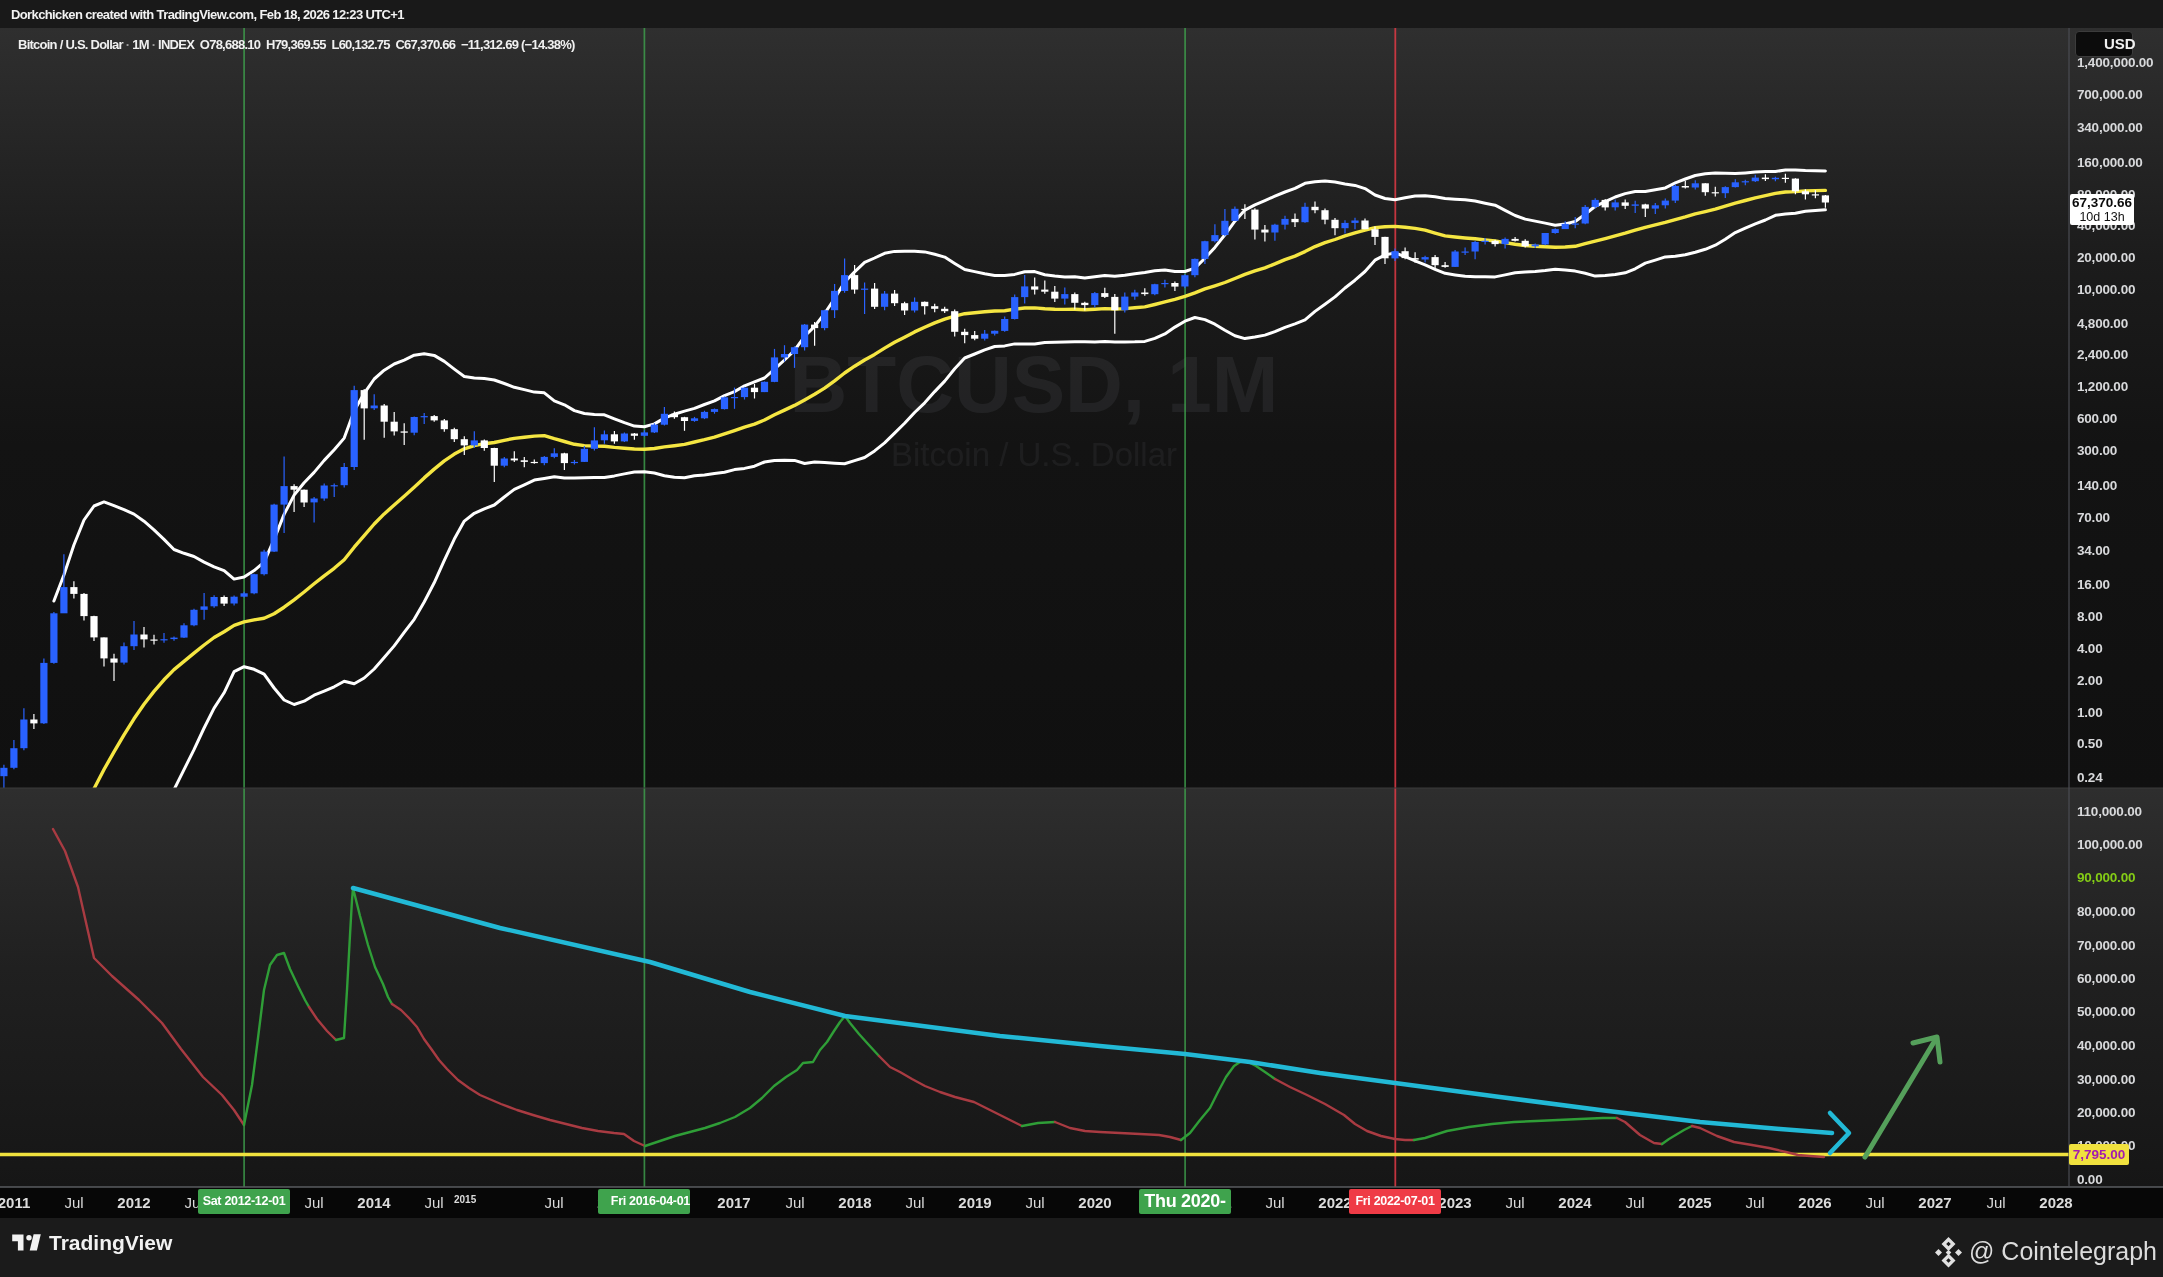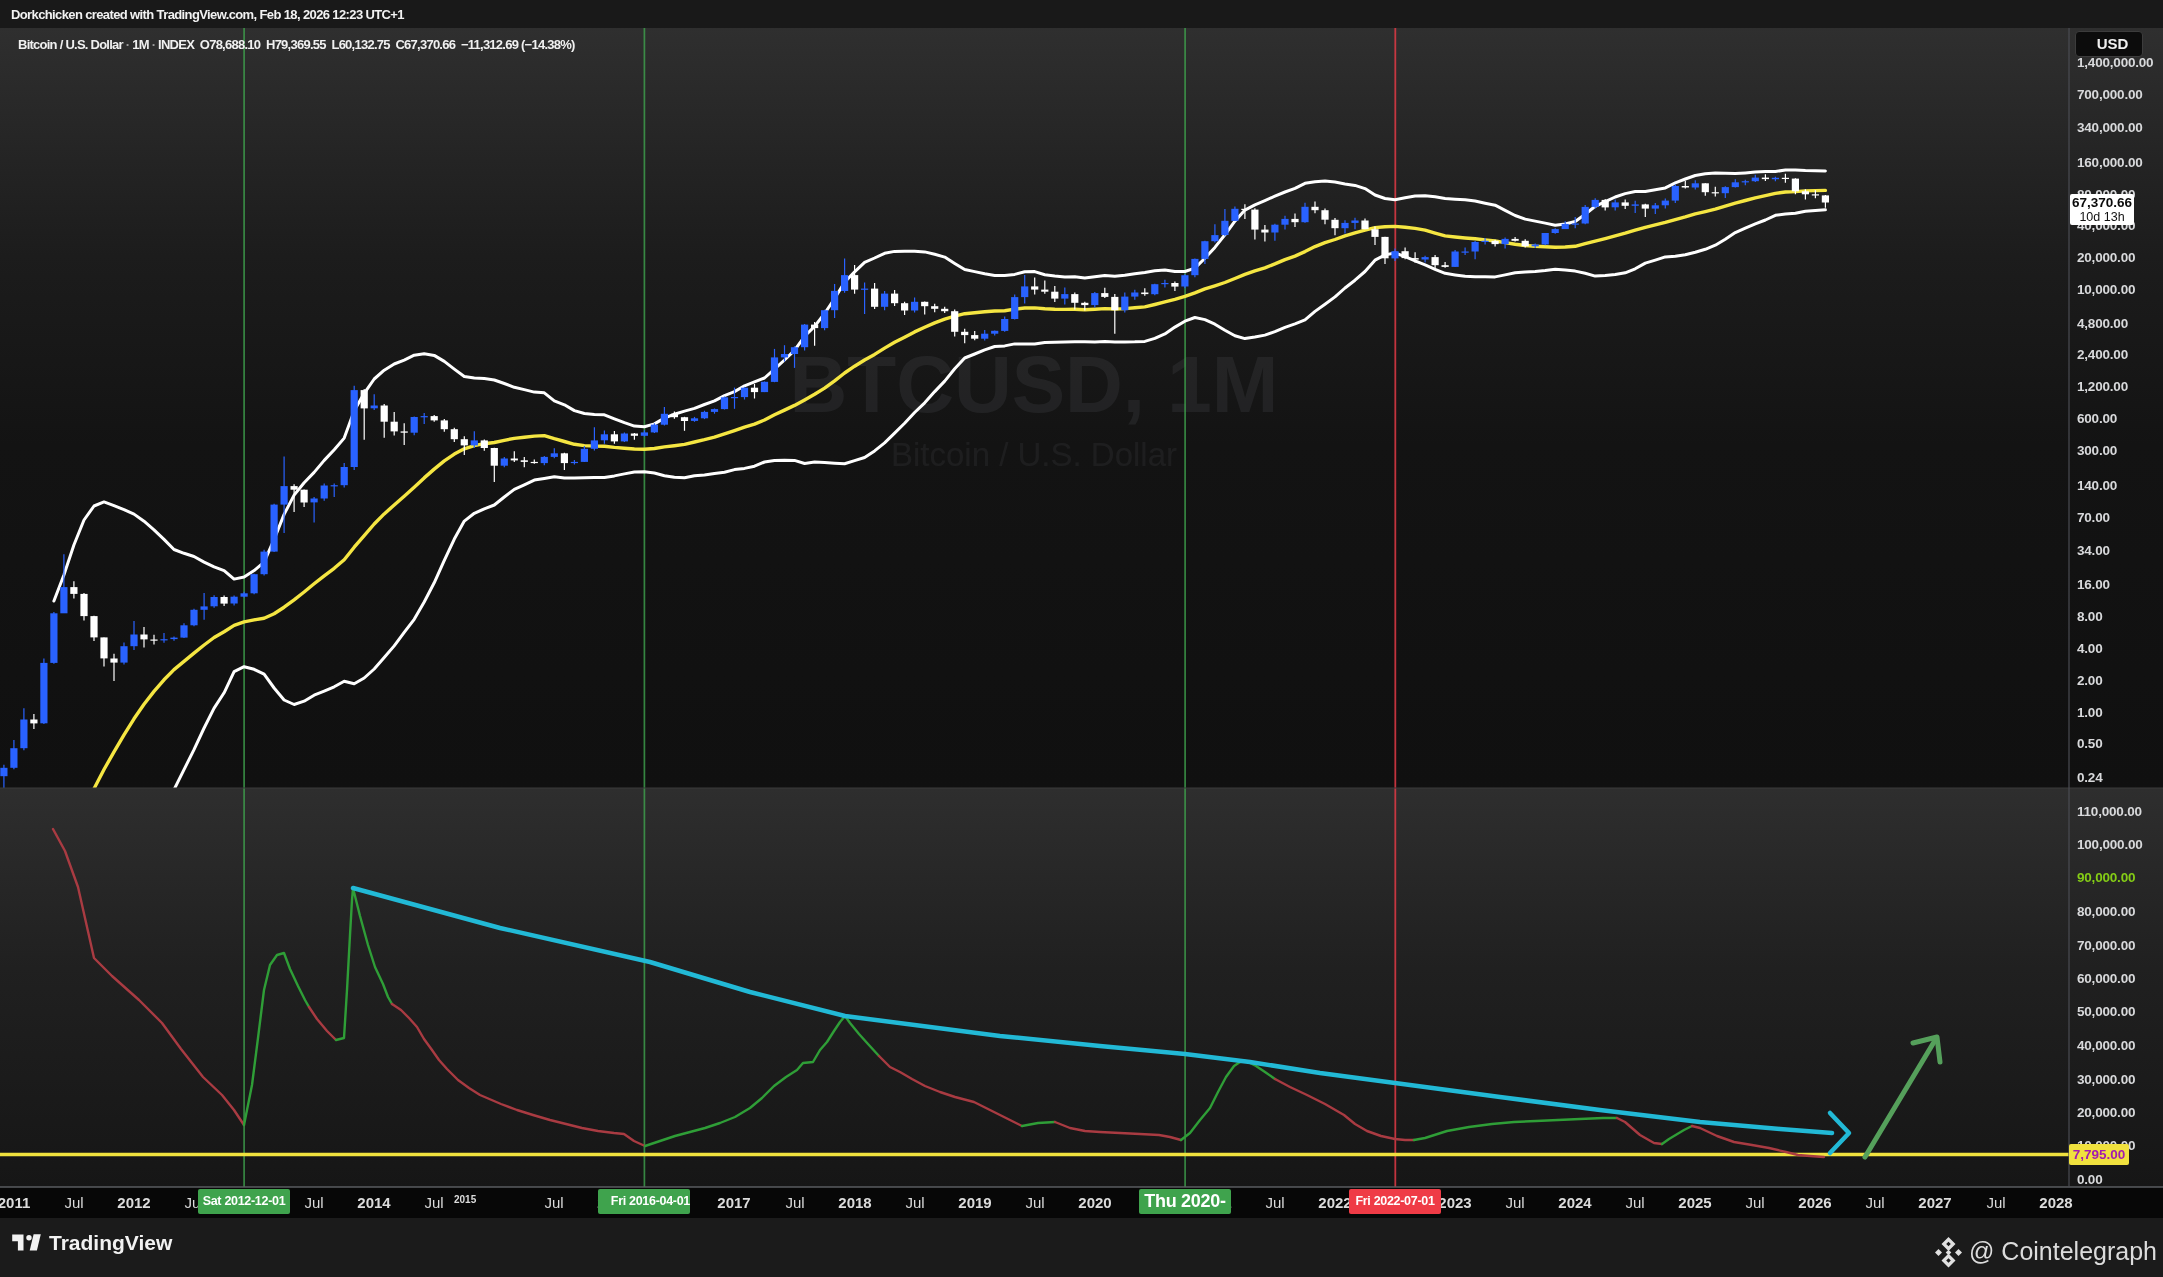--- a/index.html
+++ b/index.html
@@ -536,20 +536,20 @@
 <div style="position:absolute;left:8px;top:1038px;font-size:13.5px;font-weight:bold;letter-spacing:-0.2px;color:#d8d9db;">40,000.00</div>
 <div style="position:absolute;left:8px;top:1004px;font-size:13.5px;font-weight:bold;letter-spacing:-0.2px;color:#d8d9db;">50,000.00</div>
 <div style="position:absolute;left:8px;top:971px;font-size:13.5px;font-weight:bold;letter-spacing:-0.2px;color:#d8d9db;">60,000.00</div>
 <div style="position:absolute;left:8px;top:938px;font-size:13.5px;font-weight:bold;letter-spacing:-0.2px;color:#d8d9db;">70,000.00</div>
 <div style="position:absolute;left:8px;top:904px;font-size:13.5px;font-weight:bold;letter-spacing:-0.2px;color:#d8d9db;">80,000.00</div>
 <div style="position:absolute;left:8px;top:870px;font-size:13.5px;font-weight:bold;letter-spacing:-0.2px;color:#84cc16;">90,000.00</div>
 <div style="position:absolute;left:8px;top:837px;font-size:13.5px;font-weight:bold;letter-spacing:-0.2px;color:#d8d9db;">100,000.00</div>
 <div style="position:absolute;left:8px;top:804px;font-size:13.5px;font-weight:bold;letter-spacing:-0.2px;color:#d8d9db;">110,000.00</div>
   </div>
 
-<div style="position:absolute;left:2075px;top:31px;width:68px;height:26px;background:#0c0c0c;border:1px solid #3c3c3c;border-radius:4px;line-height:24px;font-size:15px;font-weight:bold;color:#f0f0f0;padding-left:7px;text-align:center;">USD</div>
+<div style="position:absolute;left:2075px;top:31px;width:58px;height:26px;background:#0c0c0c;border:1px solid #3c3c3c;border-radius:4px;line-height:24px;font-size:15px;font-weight:bold;color:#f0f0f0;padding-left:28px;">USD</div>
 
 <div style="position:absolute;left:2070px;top:194px;width:64px;height:31px;background:#ffffff;border-radius:2px;text-align:center;">
   <div style="font-size:13.5px;font-weight:bold;color:#0a0a0a;line-height:16px;margin-top:1px;">67,370.66</div>
   <div style="font-size:12.5px;color:#111;line-height:13px;">10d 13h</div>
 </div>
 
 <div style="position:absolute;left:2069px;top:1144px;width:60px;height:21px;background:#f0e13e;border-radius:2px;text-align:center;line-height:21px;font-size:13.5px;font-weight:bold;color:#a21caf;">7,795.00</div>
 
 </body></html>

